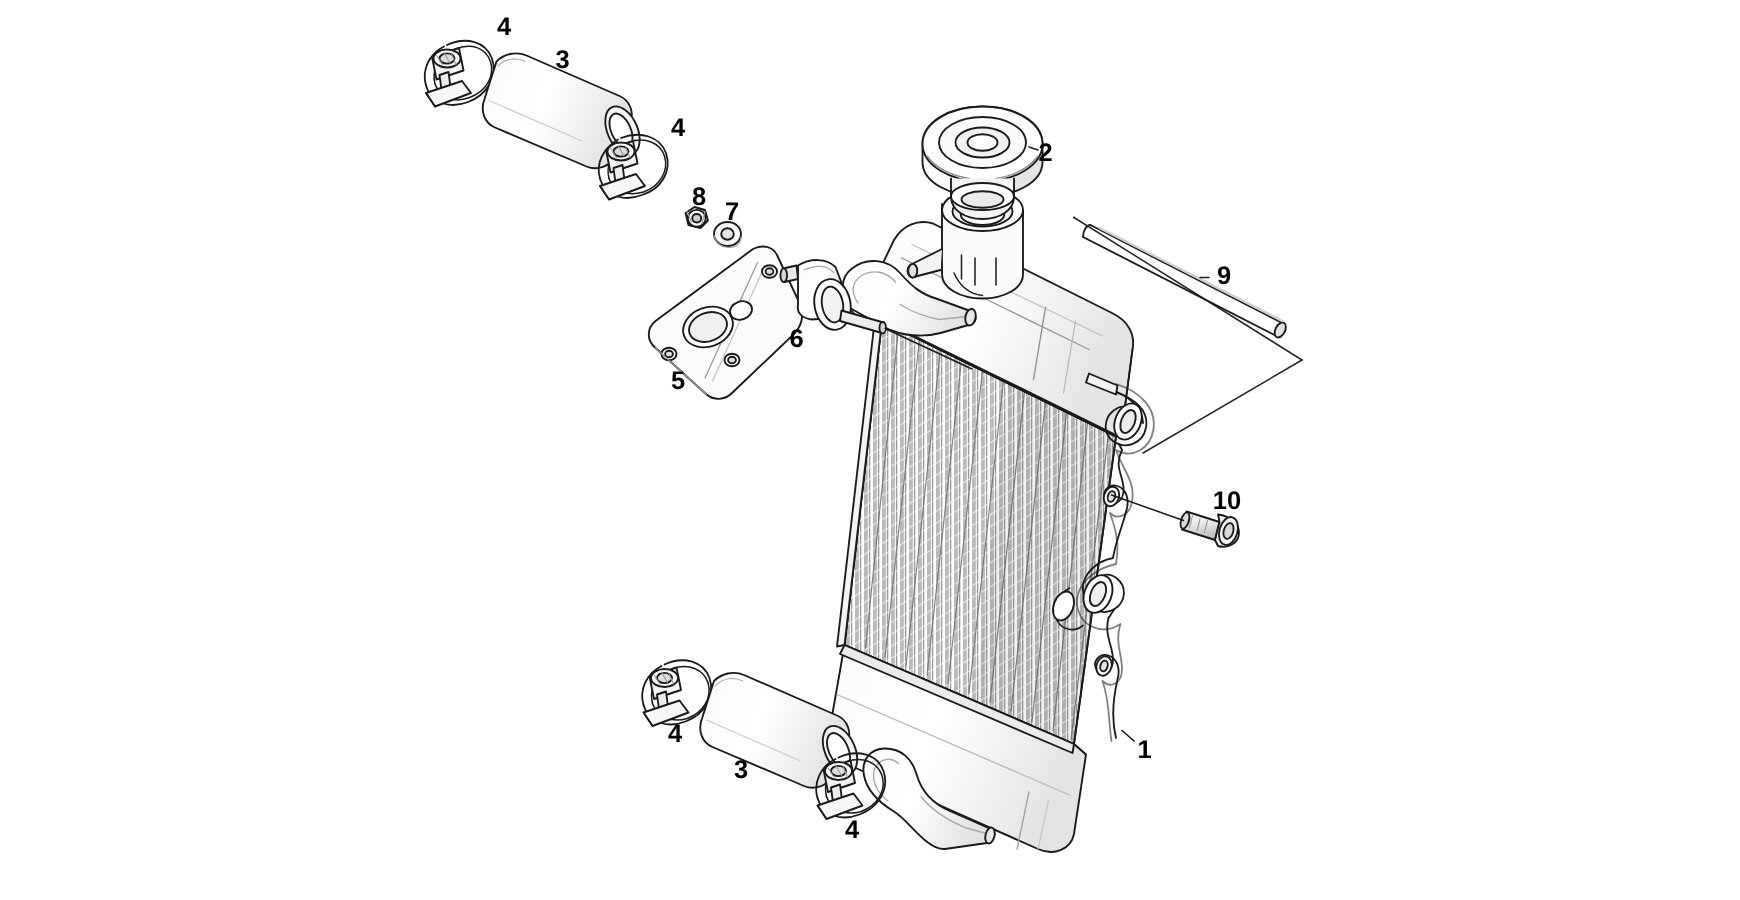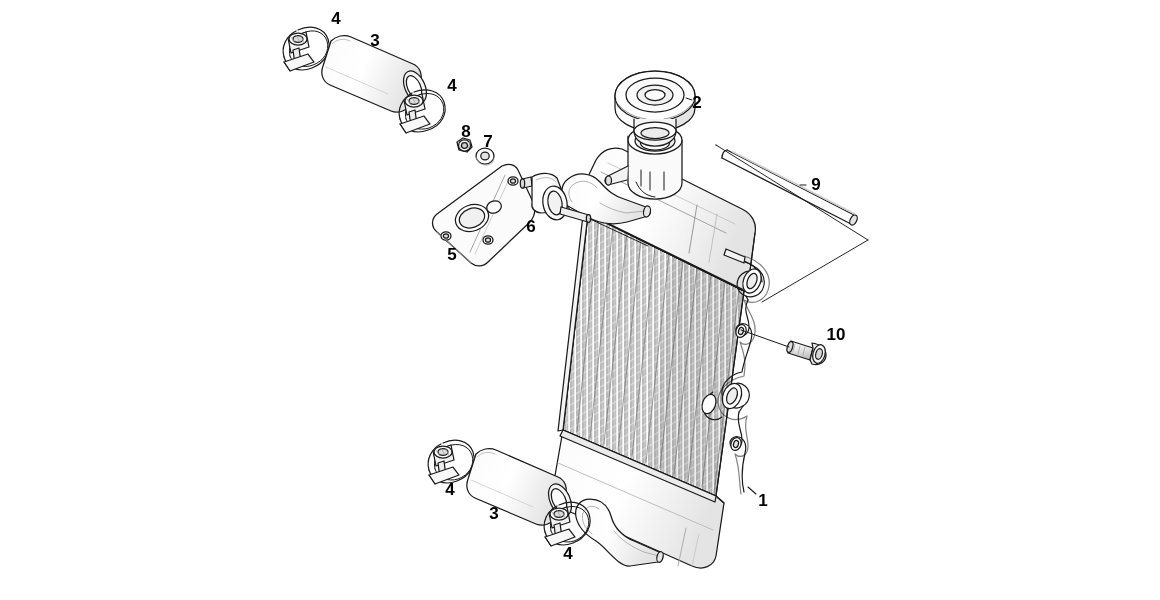--- a/index.html
+++ b/index.html
@@ -465,18 +465,18 @@
   <div class="callout" style="left:763px;top:500px;">1</div>
   <div class="callout" style="left:697px;top:102px;">2</div>
   <div class="callout" style="left:375px;top:40px;">3</div>
   <div class="callout" style="left:336px;top:18px;">4</div>
   <div class="callout" style="left:452px;top:85px;">4</div>
   <div class="callout" style="left:452px;top:254px;">5</div>
   <div class="callout" style="left:531px;top:226px;">6</div>
   <div class="callout" style="left:488px;top:141px;">7</div>
   <div class="callout" style="left:466px;top:131px;">8</div>
   <div class="callout" style="left:816px;top:184px;">9</div>
-  <div class="callout" style="left:836px;top:334px;">10</div>
+  <div class="callout" style="left:818px;top:334px;">10</div>
   <div class="callout" style="left:450px;top:489px;">4</div>
   <div class="callout" style="left:494px;top:513px;">3</div>
   <div class="callout" style="left:568px;top:553px;">4</div>
 
 </div>
 
 </body></html>

